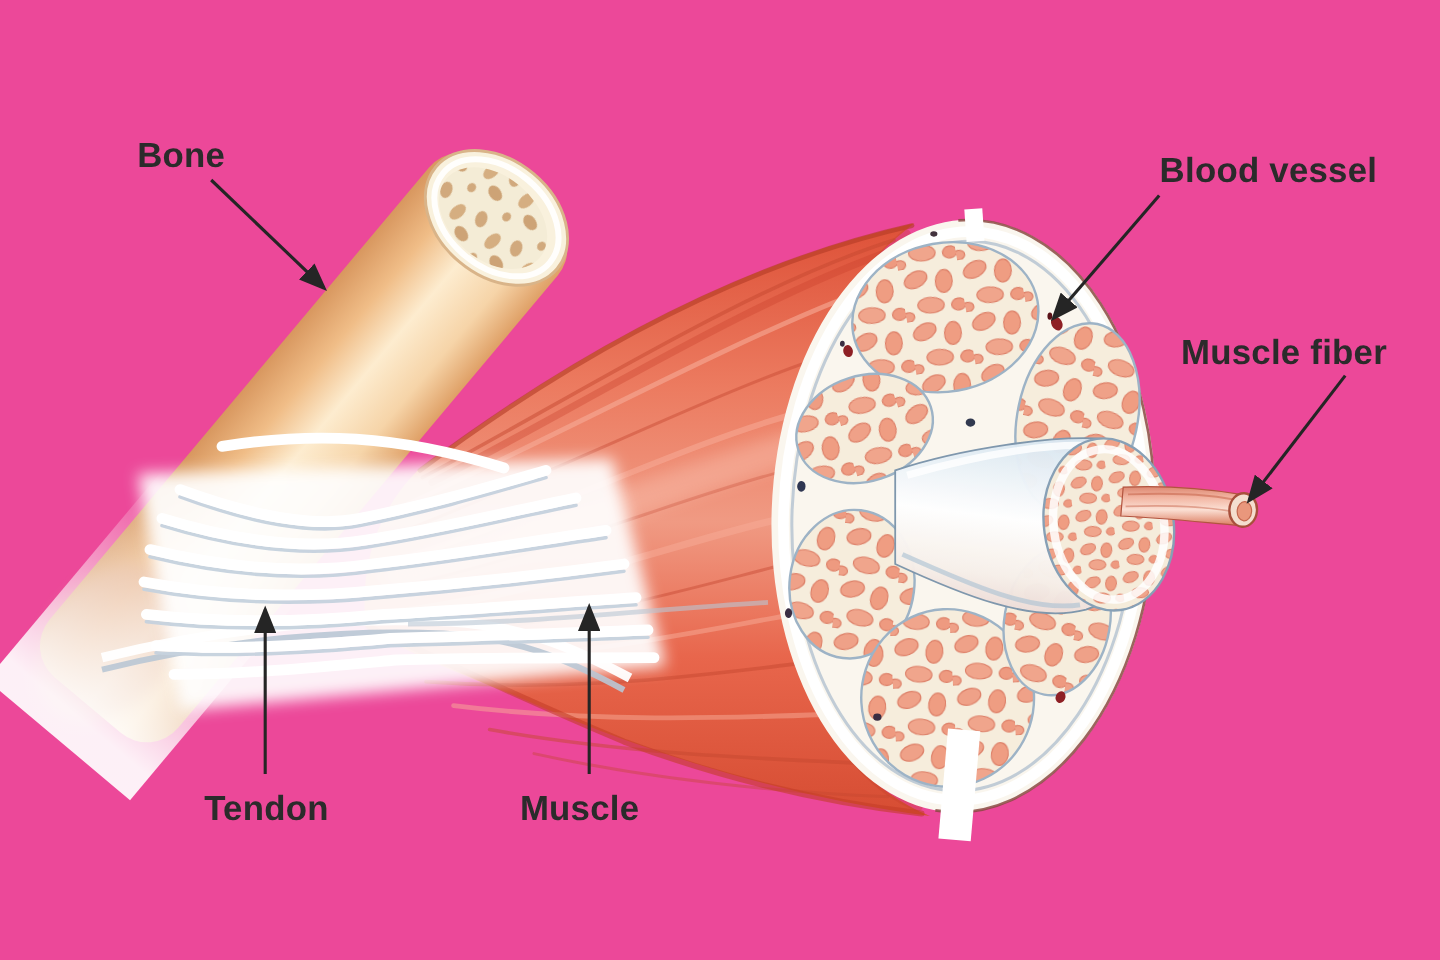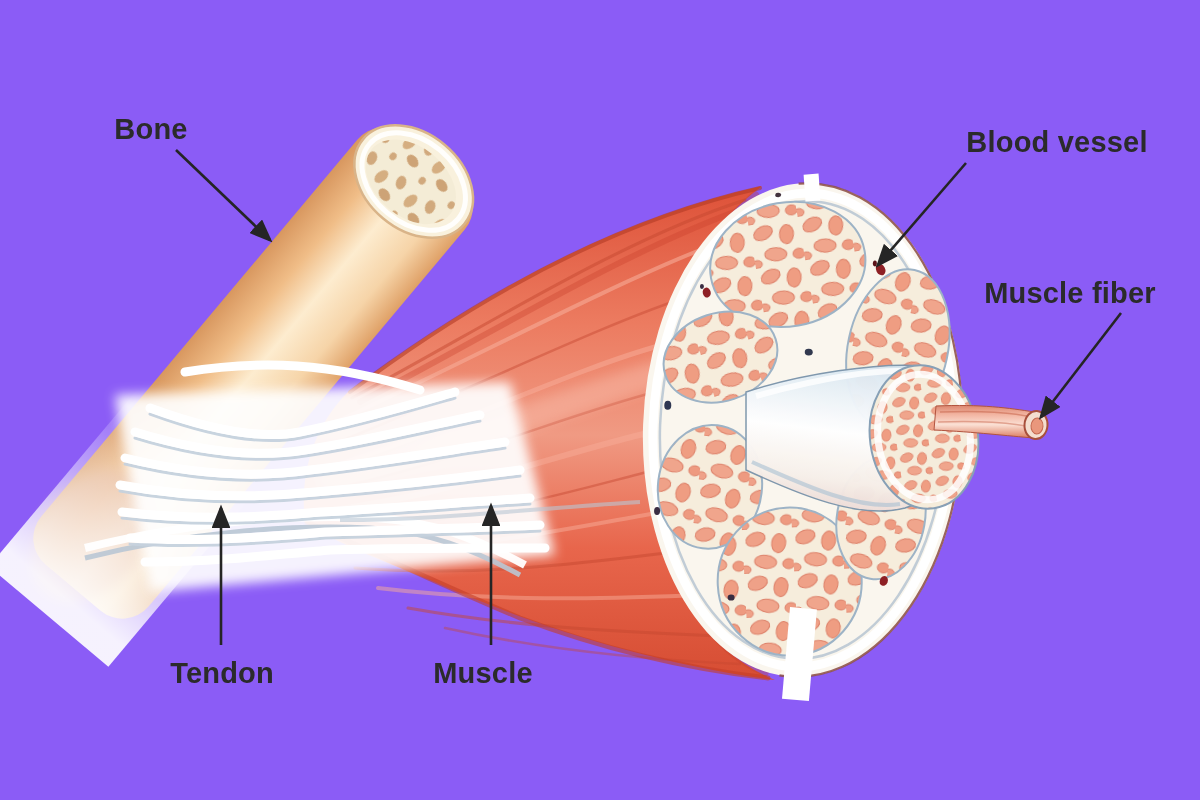--- a/index.html
+++ b/index.html
@@ -1,16 +1,16 @@
 <!DOCTYPE html>
 <html><head>
 <meta charset="utf-8">
 <style>
   html,body{margin:0;padding:0;background:#ffffff;}
-  .stage{position:relative;width:1200px;height:800px;background:#8b5cf6;overflow:hidden;}
+  .stage{position:relative;width:1200px;height:800px;background:#ec4899;overflow:hidden;}
   svg{display:block;}
   text.callout{font-family:"Liberation Sans",sans-serif;font-weight:600;font-size:29px;fill:#2b2b2b;letter-spacing:.2px;}
 </style>
 </head>
 <body>
 
 <div class="stage">
 <svg width="1200" height="800" viewBox="0 0 1200 800">
   <defs>
     <marker id="ah" viewBox="0 0 10 8" refX="8.5" refY="4" markerWidth="9" markerHeight="7.2" orient="auto-start-reverse">

